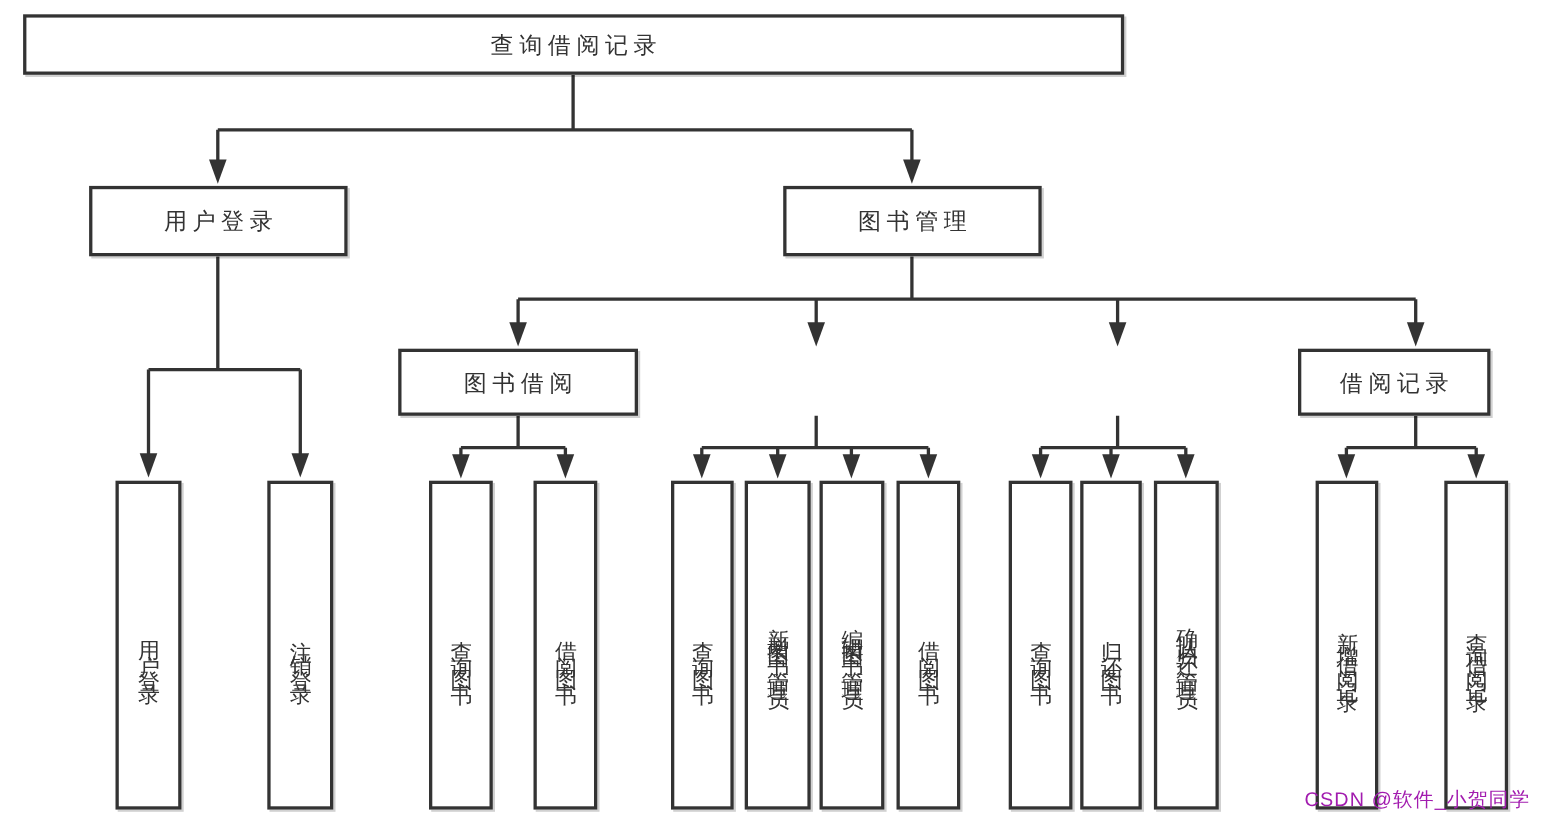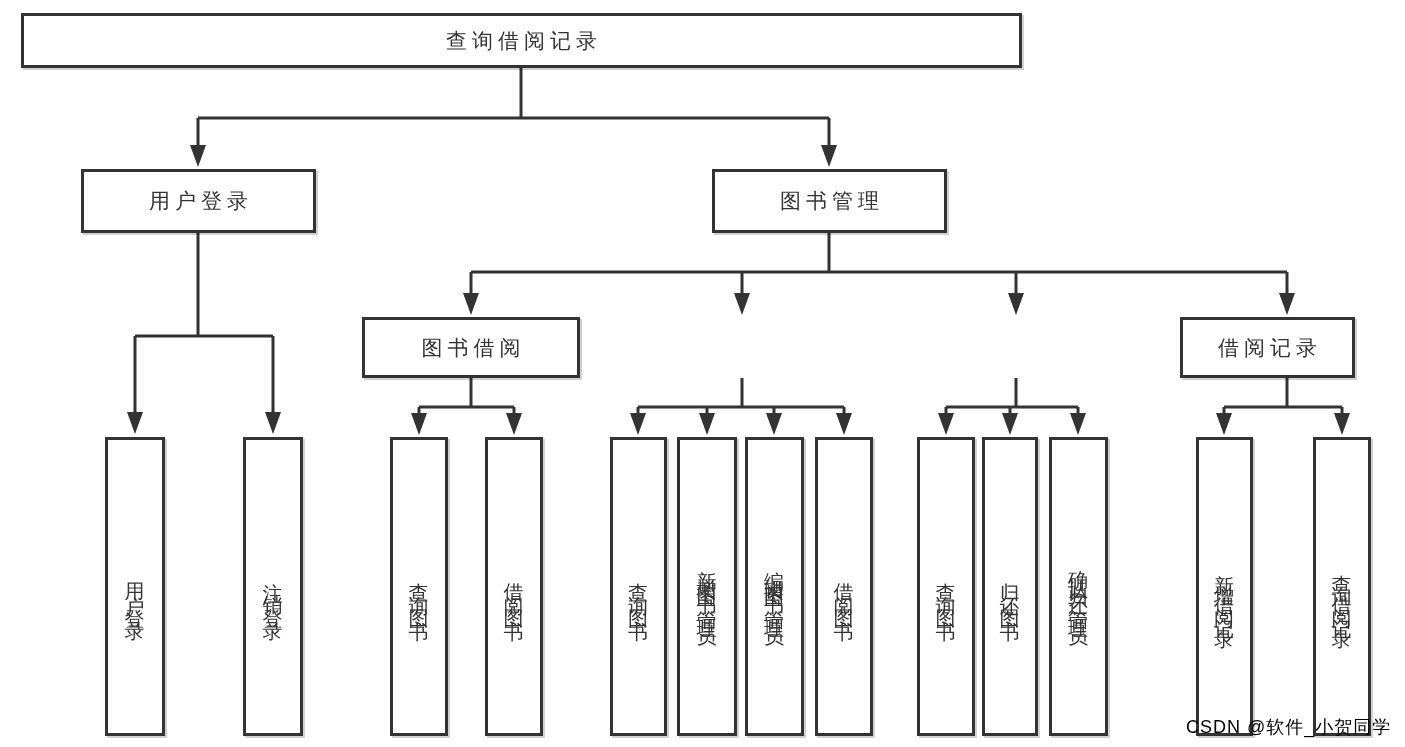--- a/index.html
+++ b/index.html
@@ -47,21 +47,21 @@
     position: absolute;
     left: 0; top: 0;
     width: 1405px; height: 747px;
     z-index: 1;
   }
   .watermark {
     position: absolute;
     left: 1186px;
     top: 715px;
     font-size: 18px;
-    color: #000000;
+    color: #a21caf;
     z-index: 3;
     white-space: nowrap;
     letter-spacing: 1px;
   }
 </style>
 </head>
 <body>
 
 <div class="stage">
 

